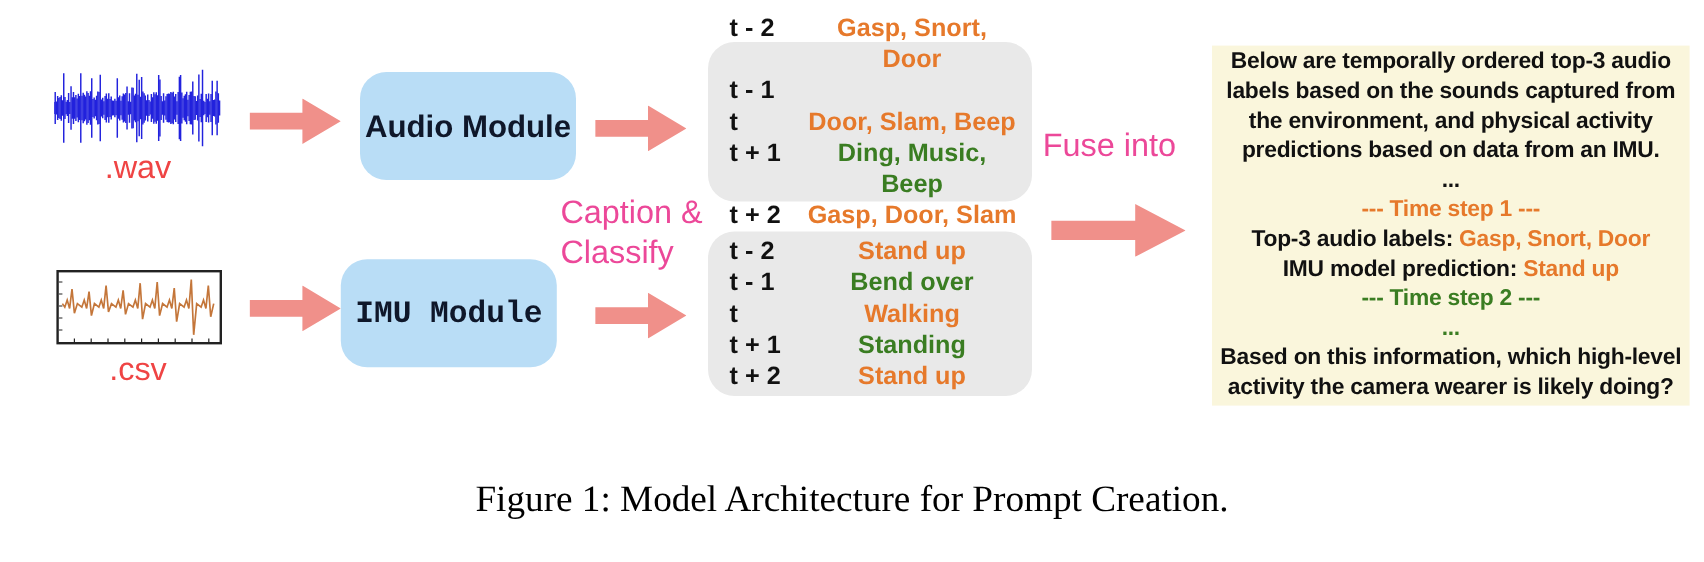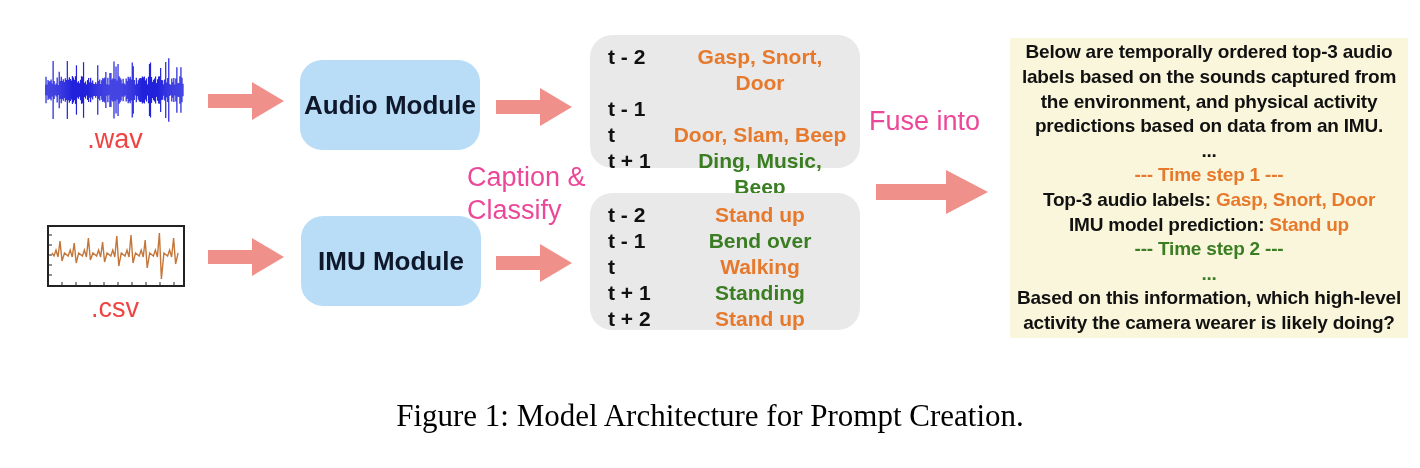--- a/index.html
+++ b/index.html
@@ -26,29 +26,29 @@
   
   .step-label{font-size:27px;line-height:33px;color:#ec4899;}
   .process-label{left:198px;top:150px;}
   .caption-classify-label{left:467px;top:161px;}
   .fuse-label{left:869px;top:105px;}
 
   
   .module-box{width:180px;height:90px;background:var(--blue_box);border-radius:22px;
     display:flex;align-items:center;justify-content:center;font-size:26px;font-weight:bold;color:#0f172a;}
   .audio-module{left:300px;top:60px;}
-  .imu-module{left:301px;top:216px;}
+  .imu-module{left:284px;top:216px;font-family:Liberation Mono, monospace;}
 
   
   .arrow svg{display:block;}
   .arrow polygon{fill:var(--salmon);}
 
   
   .out-box{width:270px;background:var(--gray_box);border-radius:22px;padding:9px 0 9px 18px;
-    display:flex;flex-direction:column;justify-content:flex-start;}
+    display:flex;flex-direction:column;justify-content:center;}
   .audio-out{left:590px;top:35px;height:133px;}
   .imu-out{left:590px;top:193px;height:137px;}
   .row{display:flex;align-items:baseline;line-height:26px;font-weight:bold;font-size:21px;}
   .row .time{width:64px;color:#111;flex:none;}
   .row .val{flex:1;text-align:center;padding-right:12px;}
   .val[data-color="orange"]{color:var(--orange);}
   .val[data-color="green"]{color:var(--green);}
 
   
   .prompt-box{left:1010px;top:38px;width:398px;height:300px;background:var(--yellow_box);

